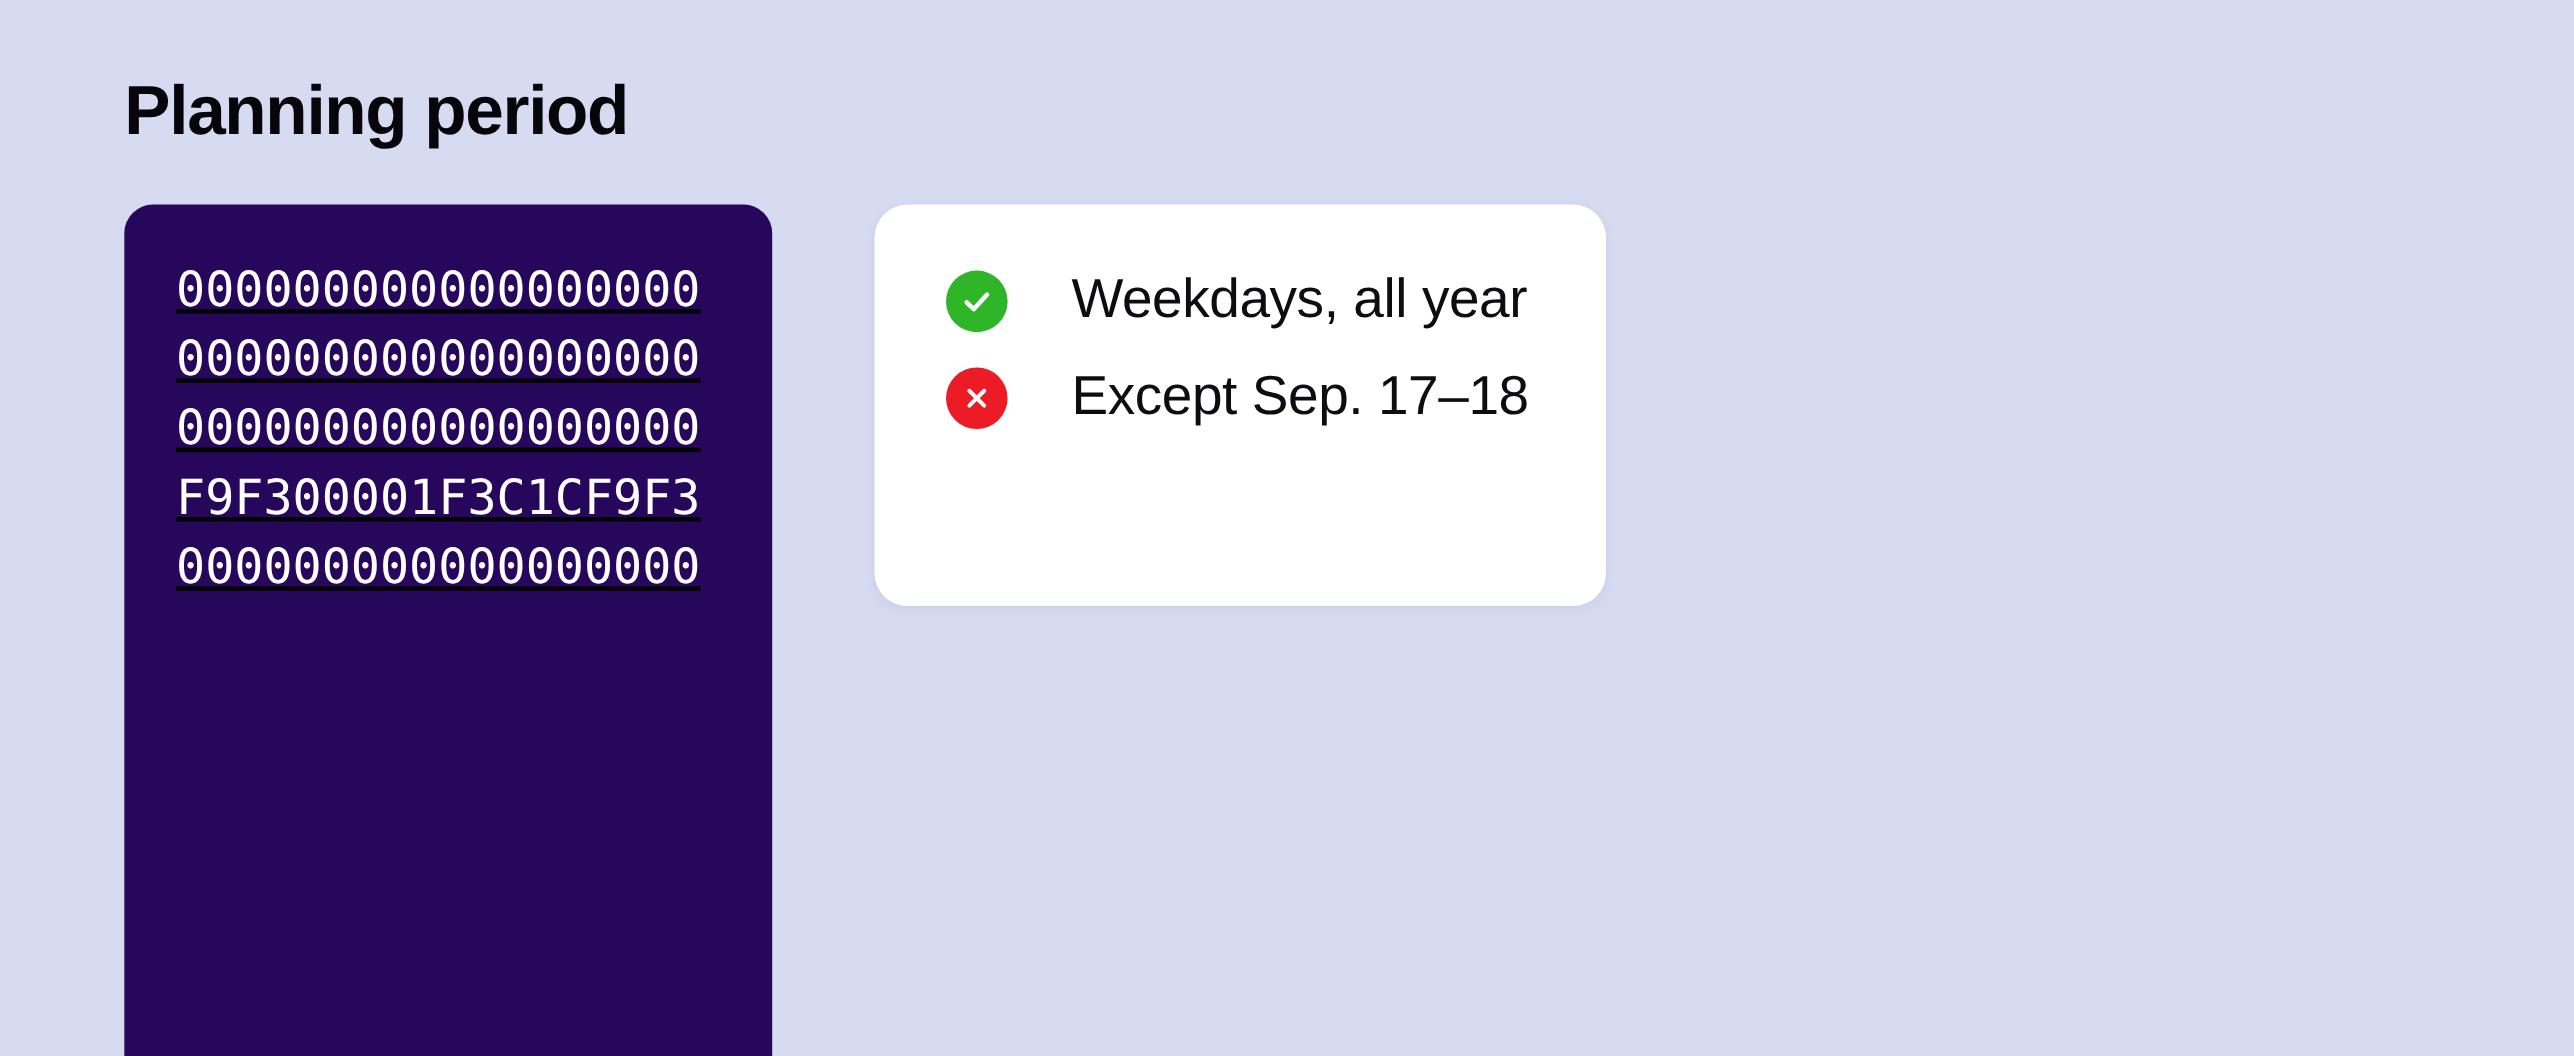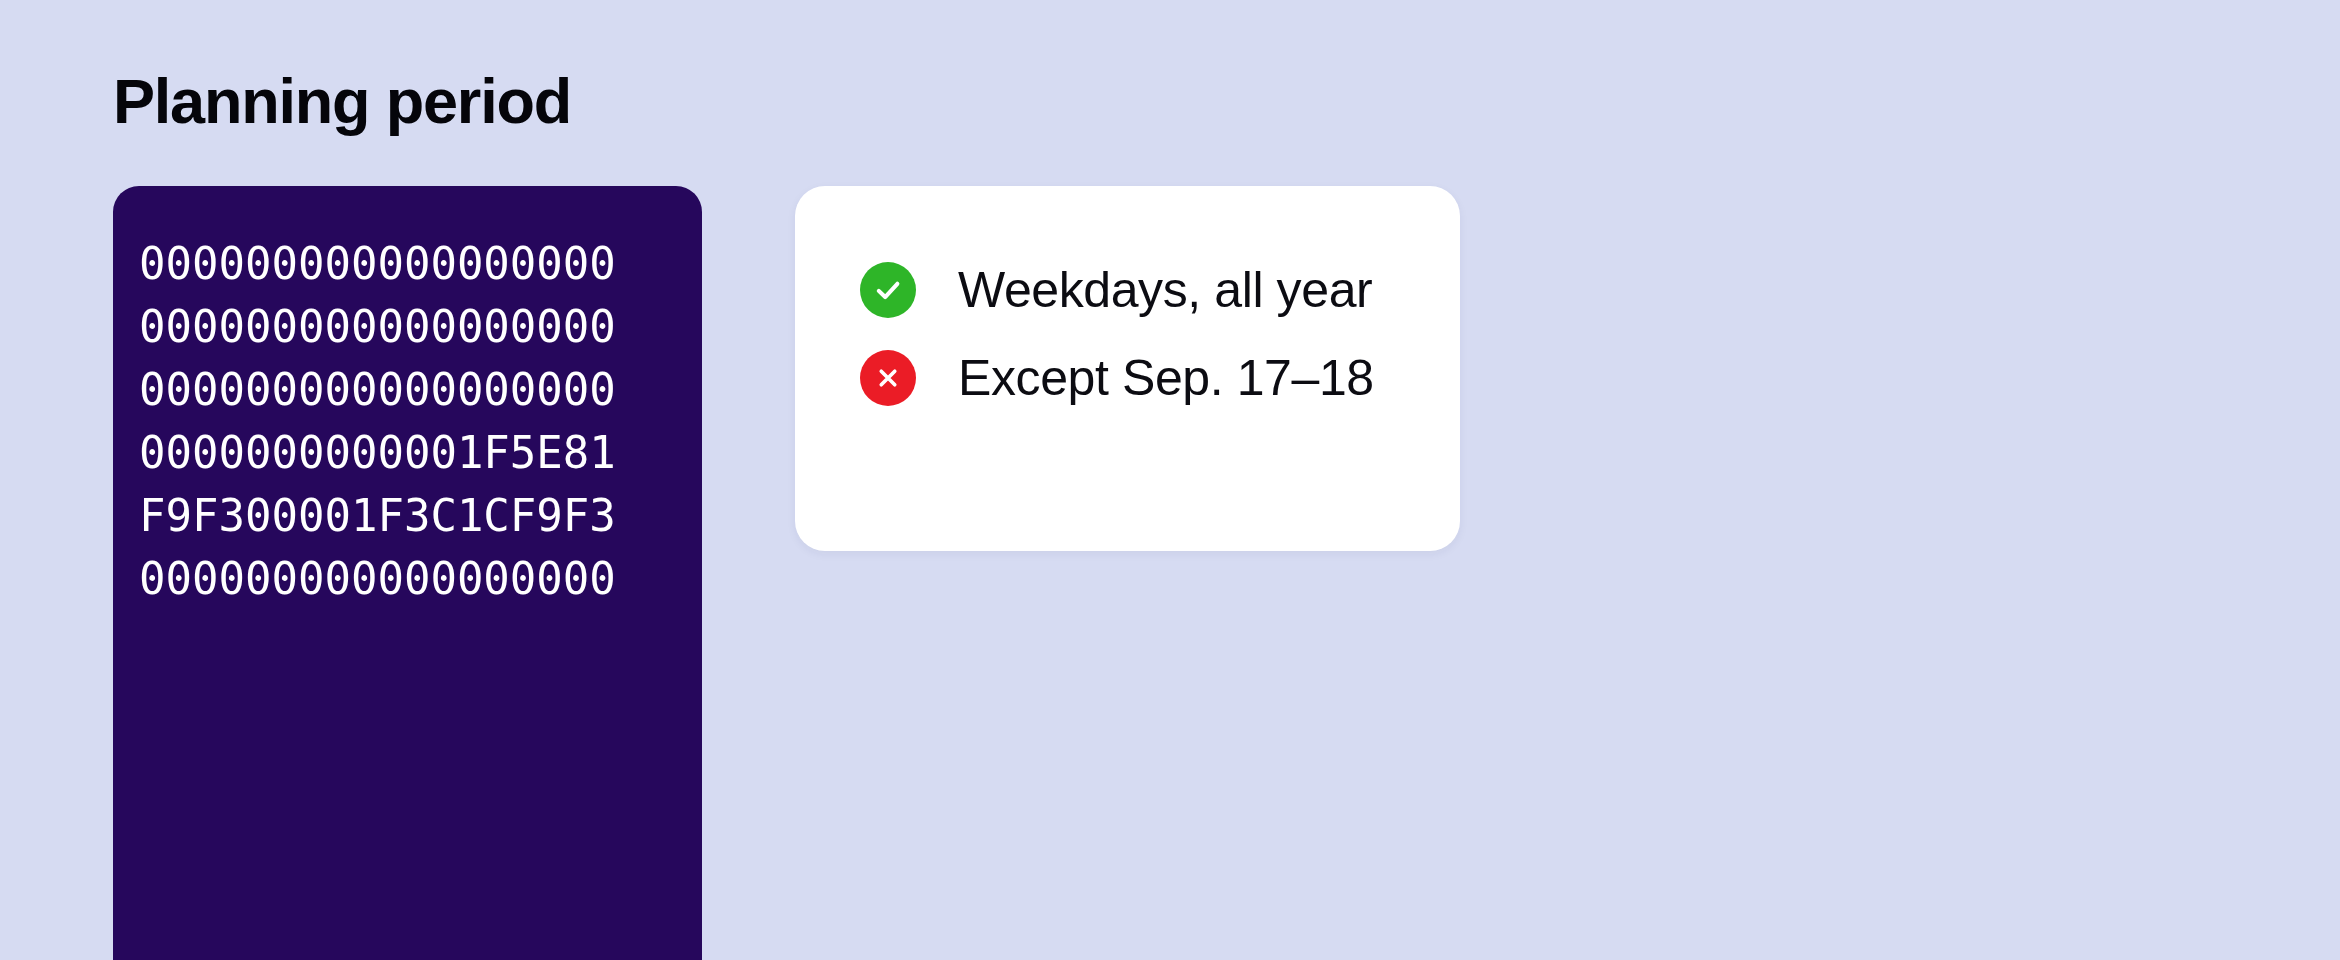--- a/index.html
+++ b/index.html
@@ -44,21 +44,22 @@
     top: 186px;
     width: 589px;
     height: 790px;
     background: #26075c;
     border-radius: 26px 26px 0 0;
     overflow: hidden;
     padding-top: 46px;
   }
 
   .hex-lines {
-    padding-left: 26px;
+    padding-left: 47px;
+    text-decoration: underline;
   }
 
   .hex-line {
     font-family: "DejaVu Sans Mono", "Liberation Mono", monospace;
     font-size: 44px;
     line-height: 63px;
     color: #ffffff;
     letter-spacing: 0px;
     white-space: pre;
   }
@@ -77,22 +78,23 @@
 
   .info-list {
     position: absolute;
     left: 65px;
     top: 60px;
     right: 20px;
   }
 
   .info-row {
     display: flex;
-    align-items: center;
+    align-items: flex-start;
     height: 88px;
+    gap: 16px;
   }
 
   .status-icon {
     width: 56px;
     height: 56px;
     border-radius: 50%;
     flex: 0 0 auto;
     display: flex;
     align-items: center;
     justify-content: center;
@@ -118,21 +120,20 @@
 <div class="stage">
 
   <div class="heading heading-left">Planning period</div>
 
 
   <div class="hex-panel">
     <div class="hex-lines">
       <div class="hex-line">000000000000000000</div>
       <div class="hex-line">000000000000000000</div>
       <div class="hex-line">000000000000000000</div>
-      <div class="hex-line">0000000000001F5E81</div>
       <div class="hex-line">F9F300001F3C1CF9F3</div>
       <div class="hex-line">000000000000000000</div>
     </div>
   </div>
 
   <div class="info-card">
     <div class="info-list">
 
       <div class="info-row">
         <span class="status-icon ok">

